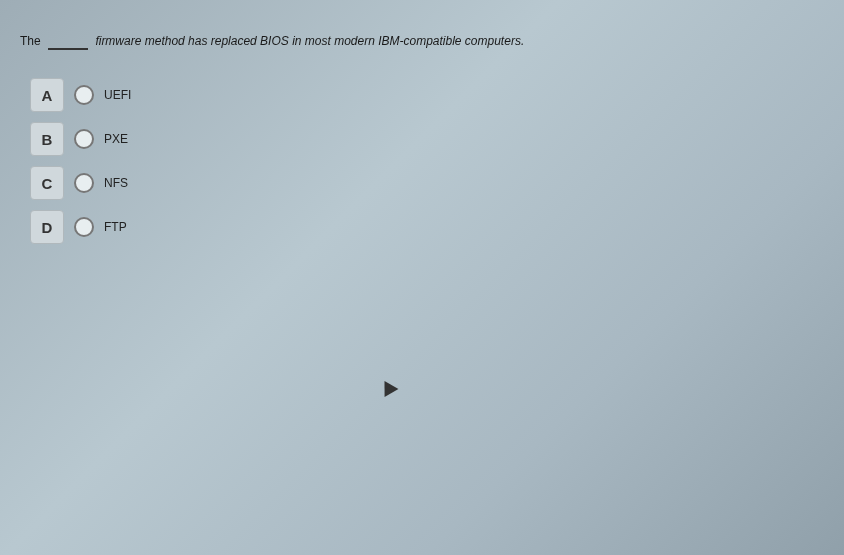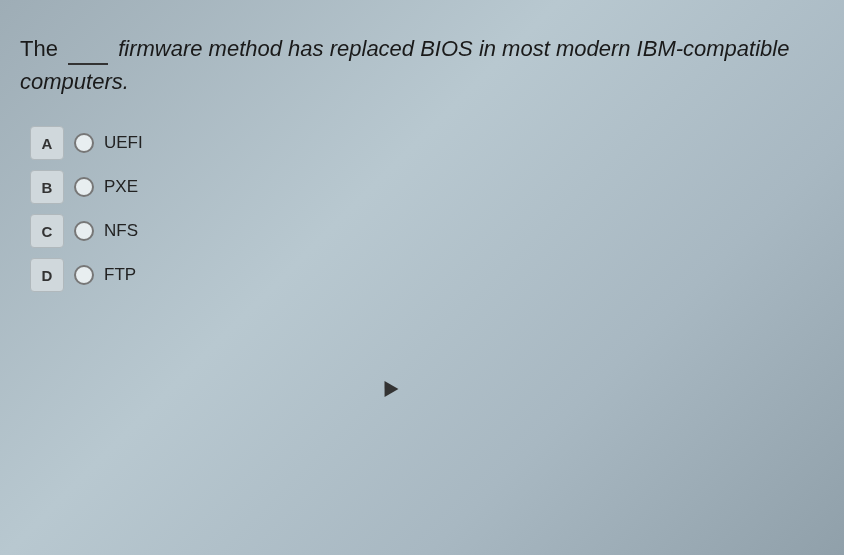--- a/index.html
+++ b/index.html
@@ -20,21 +20,21 @@
 
     .question-container {
       position: absolute;
       top: 0;
       left: 0;
       right: 0;
       padding: 30px 20px 20px 20px;
     }
 
     .question-text {
-      font-size: 22px;
+      font-size: 12px;
       color: #1a1a1a;
       margin-bottom: 28px;
       line-height: 1.5;
     }
 
     .question-text .blank {
       display: inline-block;
       width: 40px;
       border-bottom: 2px solid #333;
       margin: 0 4px;
@@ -84,21 +84,21 @@
       appearance: none;
       -webkit-appearance: none;
     }
 
     .option-radio:checked {
       border-color: #555;
       background: #555;
     }
 
     .option-label {
-      font-size: 17px;
+      font-size: 12px;
       color: #222;
       font-weight: normal;
     }
 
     .cursor {
       position: absolute;
       top: 380px;
       left: 380px;
       width: 0;
       height: 0;

